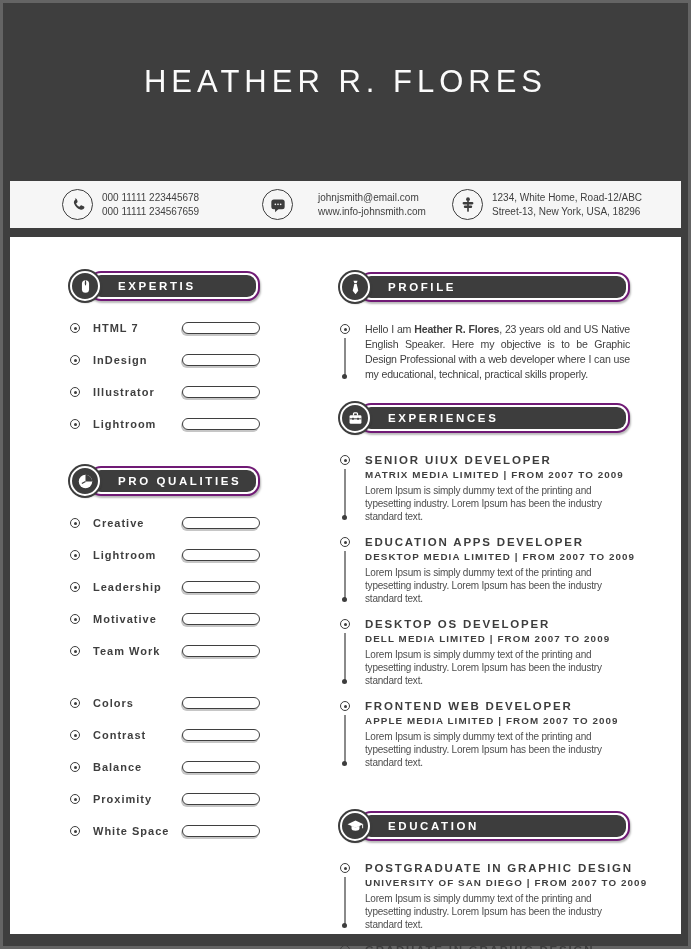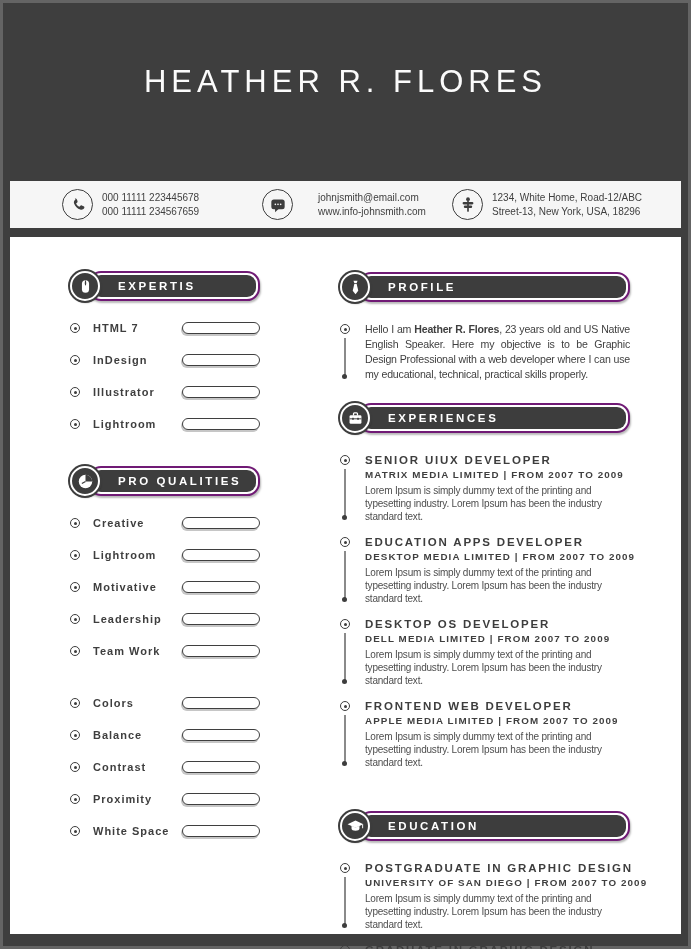--- a/index.html
+++ b/index.html
@@ -191,27 +191,27 @@
   </div>
 
   <div class="skill-row">
     <span class="bullet"></span>
     <span class="skill-label">Lightroom</span>
     <span class="bar"><span class="bar-fill" style="width: 77%;"></span></span>
   </div>
 
   <div class="skill-row">
     <span class="bullet"></span>
+    <span class="skill-label">Leadership</span>
+    <span class="bar"><span class="bar-fill" style="width: 74%;"></span></span>
+  </div>
+
+  <div class="skill-row">
+    <span class="bullet"></span>
     <span class="skill-label">Motivative</span>
-    <span class="bar"><span class="bar-fill" style="width: 74%;"></span></span>
-  </div>
-
-  <div class="skill-row">
-    <span class="bullet"></span>
-    <span class="skill-label">Leadership</span>
     <span class="bar"><span class="bar-fill" style="width: 74%;"></span></span>
   </div>
 
   <div class="skill-row">
     <span class="bullet"></span>
     <span class="skill-label">Team Work</span>
     <span class="bar"><span class="bar-fill" style="width: 77%;"></span></span>
   </div>
 </div>
     <div class="skill-section-gap"></div>
@@ -220,28 +220,28 @@
   <div class="skill-section">
     <div class="skill-rows">
   <div class="skill-row">
     <span class="bullet"></span>
     <span class="skill-label">Colors</span>
     <span class="bar"><span class="bar-fill" style="width: 74%;"></span></span>
   </div>
 
   <div class="skill-row">
     <span class="bullet"></span>
+    <span class="skill-label">Contrast</span>
+    <span class="bar"><span class="bar-fill" style="width: 74%;"></span></span>
+  </div>
+
+  <div class="skill-row">
+    <span class="bullet"></span>
     <span class="skill-label">Balance</span>
     <span class="bar"><span class="bar-fill" style="width: 72%;"></span></span>
-  </div>
-
-  <div class="skill-row">
-    <span class="bullet"></span>
-    <span class="skill-label">Contrast</span>
-    <span class="bar"><span class="bar-fill" style="width: 74%;"></span></span>
   </div>
 
   <div class="skill-row">
     <span class="bullet"></span>
     <span class="skill-label">Proximity</span>
     <span class="bar"><span class="bar-fill" style="width: 74%;"></span></span>
   </div>
 
   <div class="skill-row">
     <span class="bullet"></span>

